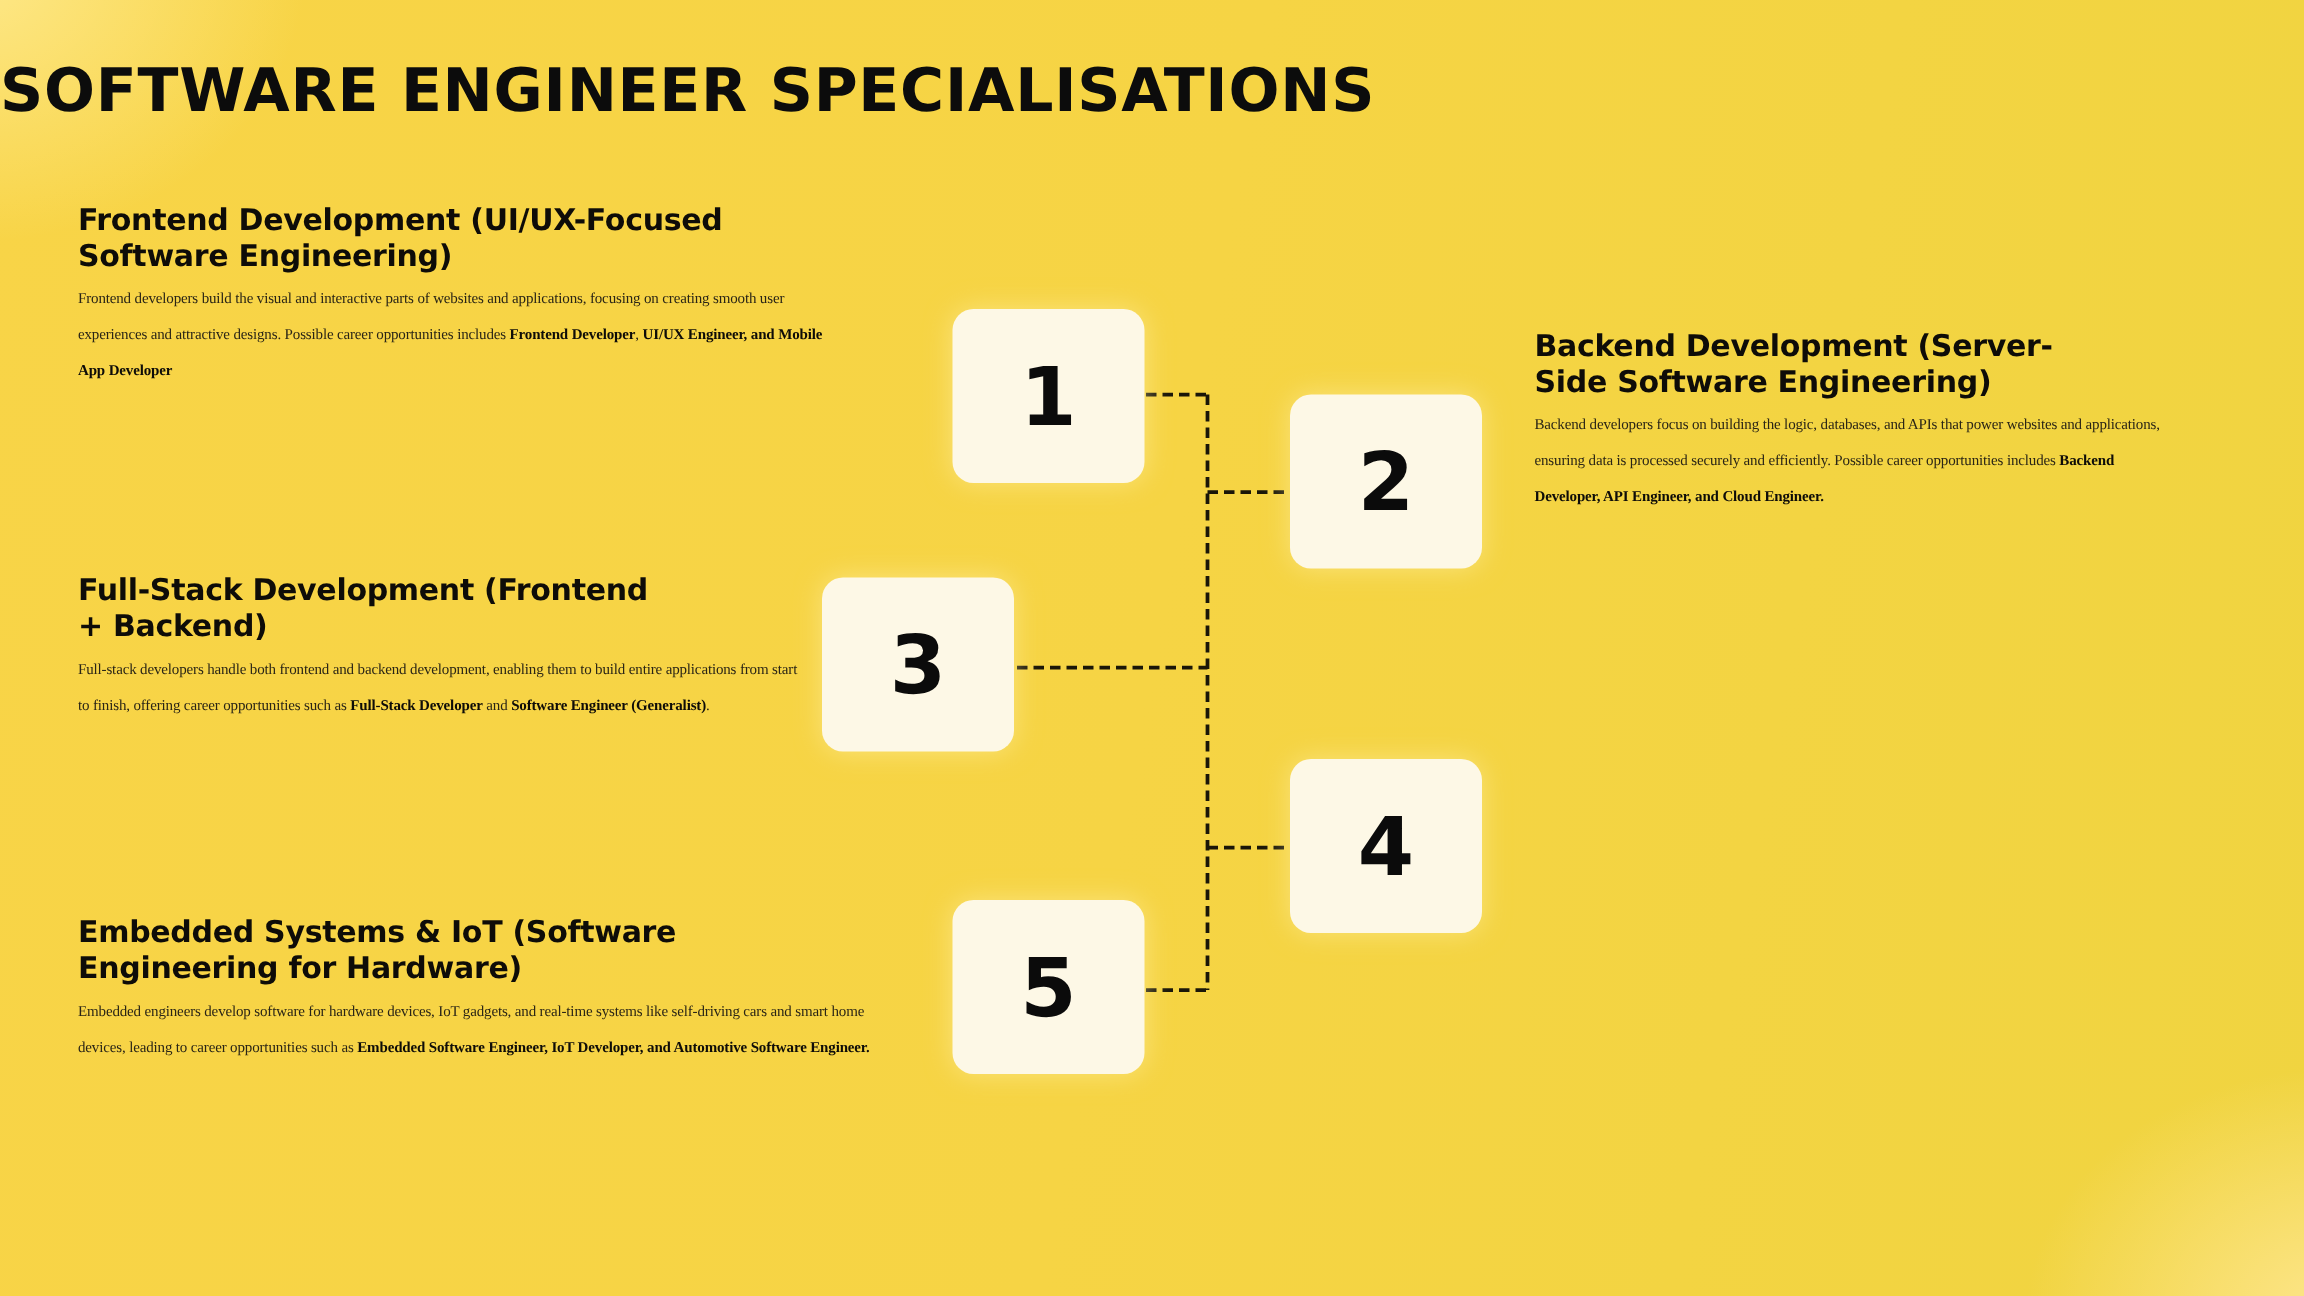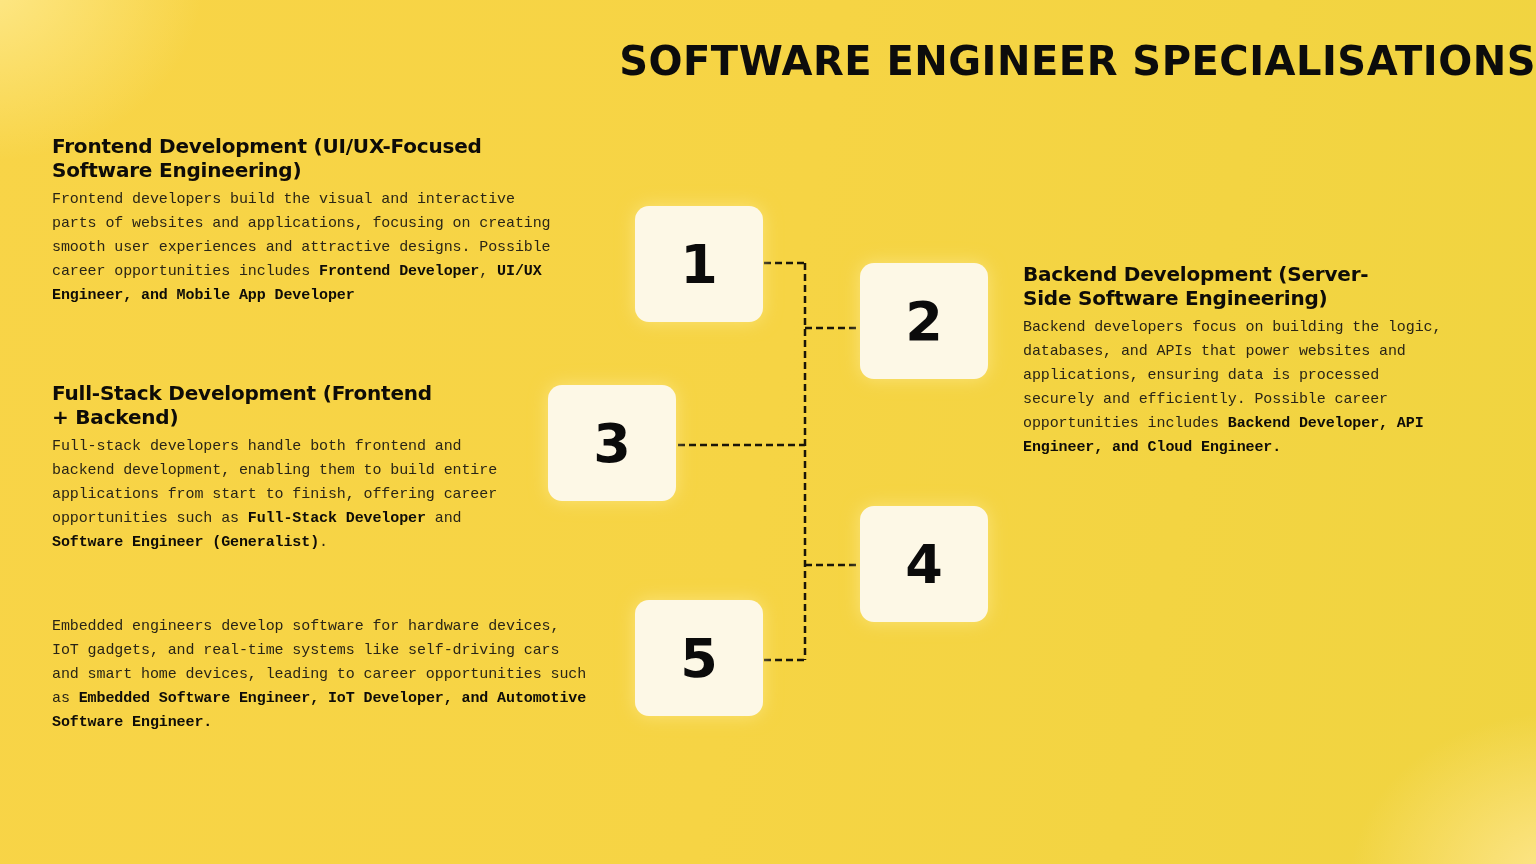--- a/index.html
+++ b/index.html
@@ -5,31 +5,31 @@
   html, body { margin:0; padding:0; }
   body {
     width:1536px; height:864px; overflow:hidden; position:relative;
     font-family:"DejaVu Sans", sans-serif;
     background:
       radial-gradient(ellipse 320px 260px at -20px -20px, rgba(255,236,150,0.85), rgba(255,236,150,0) 70%),
       radial-gradient(ellipse 300px 240px at 1560px 880px, rgba(255,232,150,0.9), rgba(255,232,150,0) 70%),
       linear-gradient(100deg, #f8d447 0%, #f6d444 50%, #f0d440 100%);
   }
   .title {
-    position:absolute; left:0; width:1536px; top:38px; text-align:right;
+    position:absolute; left:0; width:1536px; top:38px; text-align:left;
     font-family:"DejaVu Sans", sans-serif; font-weight:bold; font-size:40px;
     letter-spacing:0.5px; color:#0c0c0c;
   }
   .block { position:absolute; color:#1e1a10; }
   .block h2 {
     margin:0; font-family:"DejaVu Sans", sans-serif; font-weight:bold;
     font-size:20px; line-height:24px; color:#0e0c08; letter-spacing:-0.2px;
   }
   .block p {
-    margin:6px 0 0 0; font-family:Liberation Mono, monospace; font-size:15px;
+    margin:6px 0 0 0; font-family:Liberation Serif, serif; font-size:10px;
     line-height:24px; color:#2a2516; letter-spacing:-0.1px;
   }
   .block p b { color:#0e0c08; }
   .numbox {
     position:absolute; width:128px; height:116px; border-radius:14px;
     background:#fdf8e6; box-shadow:0 0 18px rgba(255,240,170,0.55);
     display:flex; align-items:center; justify-content:center;
     font-family:"DejaVu Sans", sans-serif; font-weight:bold; font-size:54px; color:#0b0b0b;
   }
   svg.lines { position:absolute; left:0; top:0; }
@@ -70,22 +70,23 @@
   <h2 style="width:430px;">Frontend Development (UI/UX-Focused Software Engineering)</h2>
   <p><span>Frontend developers build the visual and interactive parts of websites and applications, focusing on creating smooth user experiences and attractive designs. Possible career opportunities includes </span><b>Frontend Developer</b><span>, </span><b>UI/UX Engineer, and Mobile App Developer</b></p>
 </div>
 
 <div class="block" style="left:52px; top:381px; width:480px;">
   <h2 style="width:400px;">Full-Stack Development (Frontend + Backend)</h2>
   <p><span>Full-stack developers handle both frontend and backend development, enabling them to build entire applications from start to finish, offering career opportunities such as </span><b>Full-Stack Developer</b><span> and </span><b>Software Engineer (Generalist)</b><span>.</span></p>
 </div>
 
 <div class="block" style="left:52px; top:609px; width:535px;">
+  <h2 style="width:520px;">Embedded Systems &amp; IoT (Software Engineering for Hardware)</h2>
   <p style=""><span>Embedded engineers develop software for hardware devices, IoT gadgets, and real-time systems like self-driving cars and smart home devices, leading to career opportunities such as </span><b>Embedded Software Engineer, IoT Developer, and Automotive Software Engineer.</b></p>
 </div>
 
-<div class="block" style="left:1023px; top:218px; width:430px;margin-top:44px;">
+<div class="block" style="left:1023px; top:218px; width:430px;">
   <h2 style="width:390px;">Backend Development (Server-Side Software Engineering)</h2>
   <p><span>Backend developers focus on building the logic, databases, and APIs that power websites and applications, ensuring data is processed securely and efficiently. Possible career opportunities includes </span><b>Backend Developer, API Engineer, and Cloud Engineer.</b></p>
 </div>
 
 <div class="block" style="left:1025px; top:496px; width:415px;">
 </div>
 
 </body></html>

